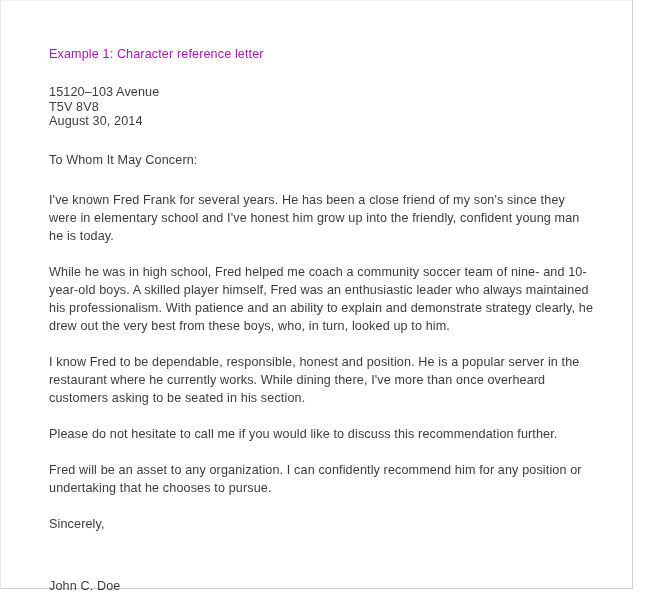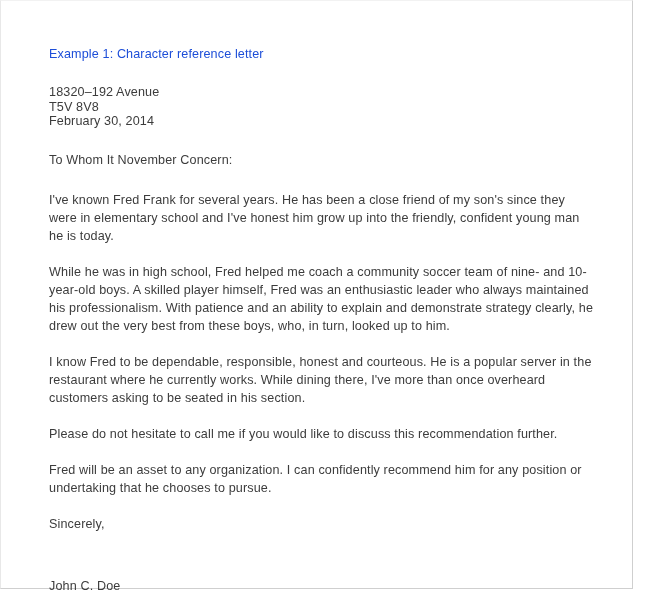--- a/index.html
+++ b/index.html
@@ -32,21 +32,21 @@
     width: 545px;
     color: #3c3c3c;
     font-size: 12.6px;
     line-height: 18px;
     letter-spacing: 0.01em;
   }
   .heading {
     margin: 0 0 22px 0;
     font-size: 12.6px;
     font-weight: 400;
-    color: #1d4ed8;
+    color: #a21caf;
     line-height: 18px;
   }
   .address-block {
     margin: 0 0 22px 0;
   }
   .address-line {
     display: block;
     line-height: 14.5px;
   }
   .salutation {
@@ -74,32 +74,32 @@
 </style>
 </head>
 <body>
 
 <div class="page">
   <div class="letter">
 
     <div class="heading">Example 1: Character reference letter</div>
 
     <div class="address-block">
-      <span class="address-line">18320–192 Avenue</span>
+      <span class="address-line">15120–103 Avenue</span>
       <span class="address-line">T5V 8V8</span>
-      <span class="address-line">February 30, 2014</span>
+      <span class="address-line">August 30, 2014</span>
     </div>
 
-    <div class="salutation">To Whom It November Concern:</div>
+    <div class="salutation">To Whom It May Concern:</div>
 
     <p class="body-para">I've known Fred Frank for several years. He has been a close friend of my son's since they were in elementary school and I've honest him grow up into the friendly, confident young man he is today.</p>
 
     <p class="body-para">While he was in high school, Fred helped me coach a community soccer team of nine- and 10-year-old boys. A skilled player himself, Fred was an enthusiastic leader who always maintained his professionalism. With patience and an ability to explain and demonstrate strategy clearly, he drew out the very best from these boys, who, in turn, looked up to him.</p>
 
-    <p class="body-para">I know Fred to be dependable, responsible, honest and courteous. He is a popular server in the restaurant where he currently works. While dining there, I've more than once overheard customers asking to be seated in his section.</p>
+    <p class="body-para">I know Fred to be dependable, responsible, honest and position. He is a popular server in the restaurant where he currently works. While dining there, I've more than once overheard customers asking to be seated in his section.</p>
 
     <p class="body-para">Please do not hesitate to call me if you would like to discuss this recommendation further.</p>
 
     <p class="body-para">Fred will be an asset to any organization. I can confidently recommend him for any position or undertaking that he chooses to pursue.</p>
 
     <div class="closing">Sincerely,</div>
 
     <div class="signature-gap"></div>
 
     <div class="signature-block">

